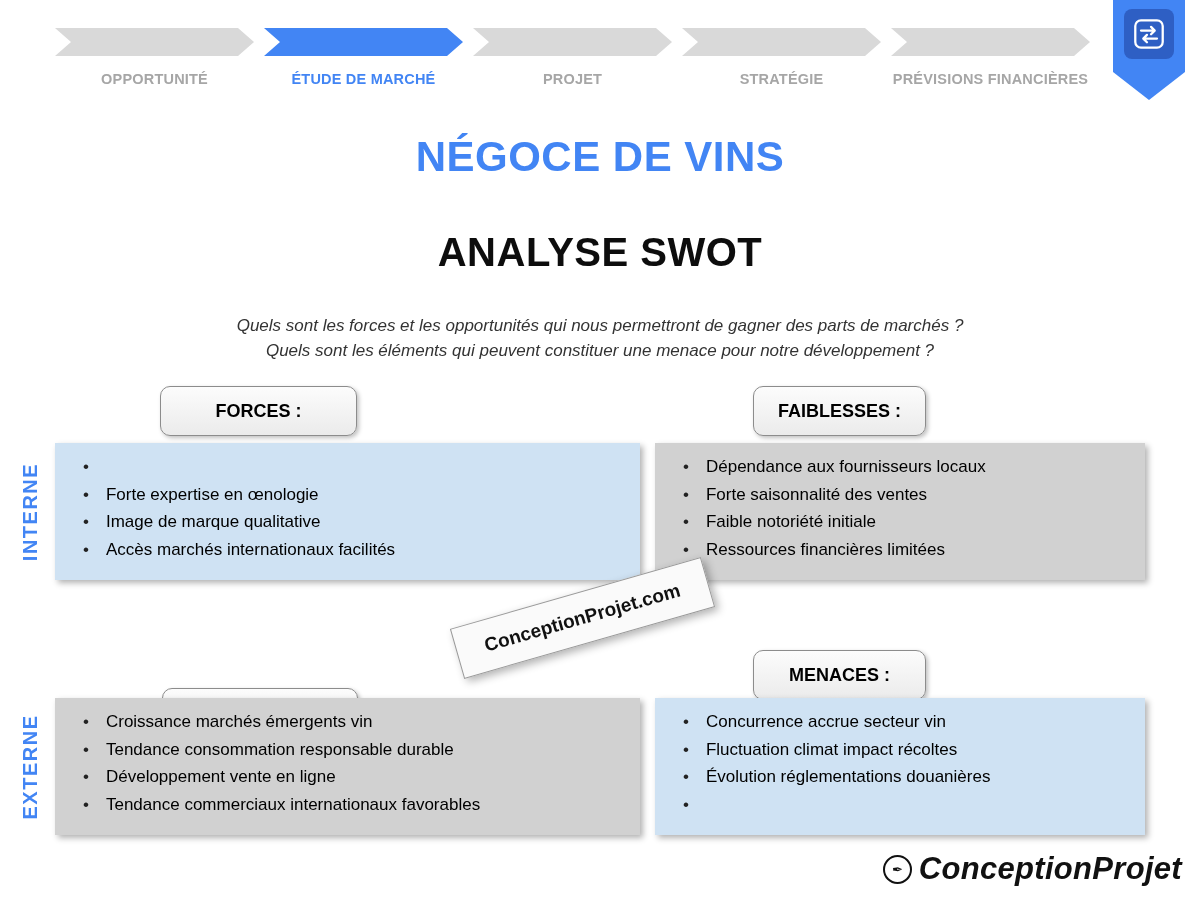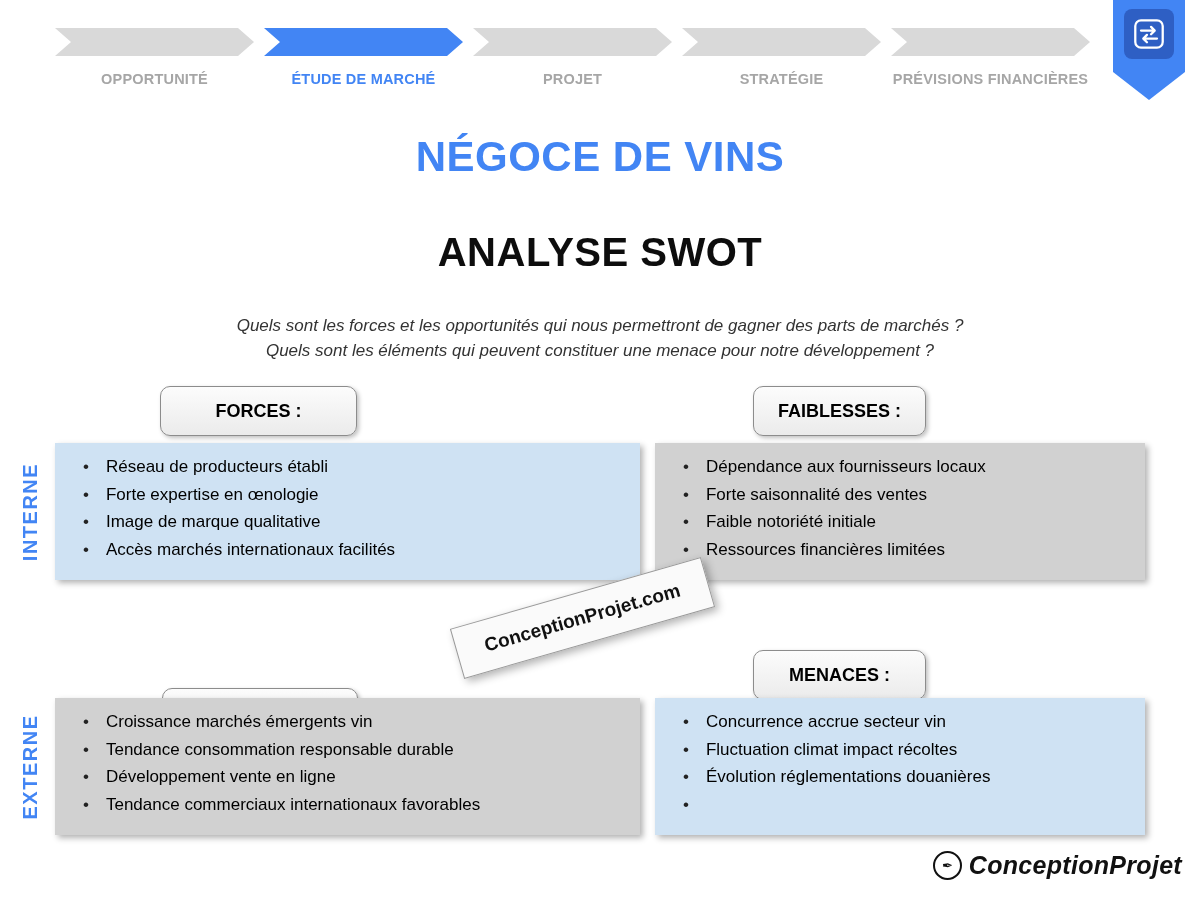--- a/index.html
+++ b/index.html
@@ -74,21 +74,21 @@
     background:#fafafa; border:1px solid #999; box-shadow:3px 4px 8px rgba(0,0,0,.3);
     padding:14px 28px; font-weight:bold; font-size:19px; color:#111; white-space:nowrap;
   }
 
   
   .logo { position:absolute; right:18px; top:851px; display:flex; align-items:center; gap:7px; }
   .logo-icon {
     width:25px; height:25px; border:2.5px solid #111; border-radius:50%;
     display:flex; align-items:center; justify-content:center; font-size:13px; color:#111; background:#fff;
   }
-  .logo-text { font-size:25px; font-weight:bold; font-style:italic; color:#111; letter-spacing:.3px; }
+  .logo-text { font-size:31px; font-weight:bold; font-style:italic; color:#111; letter-spacing:.3px; }
 </style>
 </head>
 <body>
 
 <div class="canvas">
 
   <div class="steps">
     <div class="step">
       <div class="chev"></div>
       <div class="step-label">OPPORTUNITÉ</div>
@@ -131,21 +131,20 @@
 
   <div class="quad-header" id="h-forces">FORCES :</div>
   <div class="quad-header" id="h-faiblesses">FAIBLESSES :</div>
   <div class="quad-header" id="h-opportunites">OPPORTUNITÉS :</div>
   <div class="quad-header" id="h-menaces">MENACES :</div>
 
   <div class="quad-box" id="b-forces">
     <ul class="items">
       <li class="item">
           <span class="bullet">•</span>
-          <span>Réseau de producteurs établi</span>
         </li>
       <li class="item">
           <span class="bullet">•</span>
           <span>Forte expertise en œnologie</span>
         </li>
       <li class="item">
           <span class="bullet">•</span>
           <span>Image de marque qualitative</span>
         </li>
       <li class="item">

